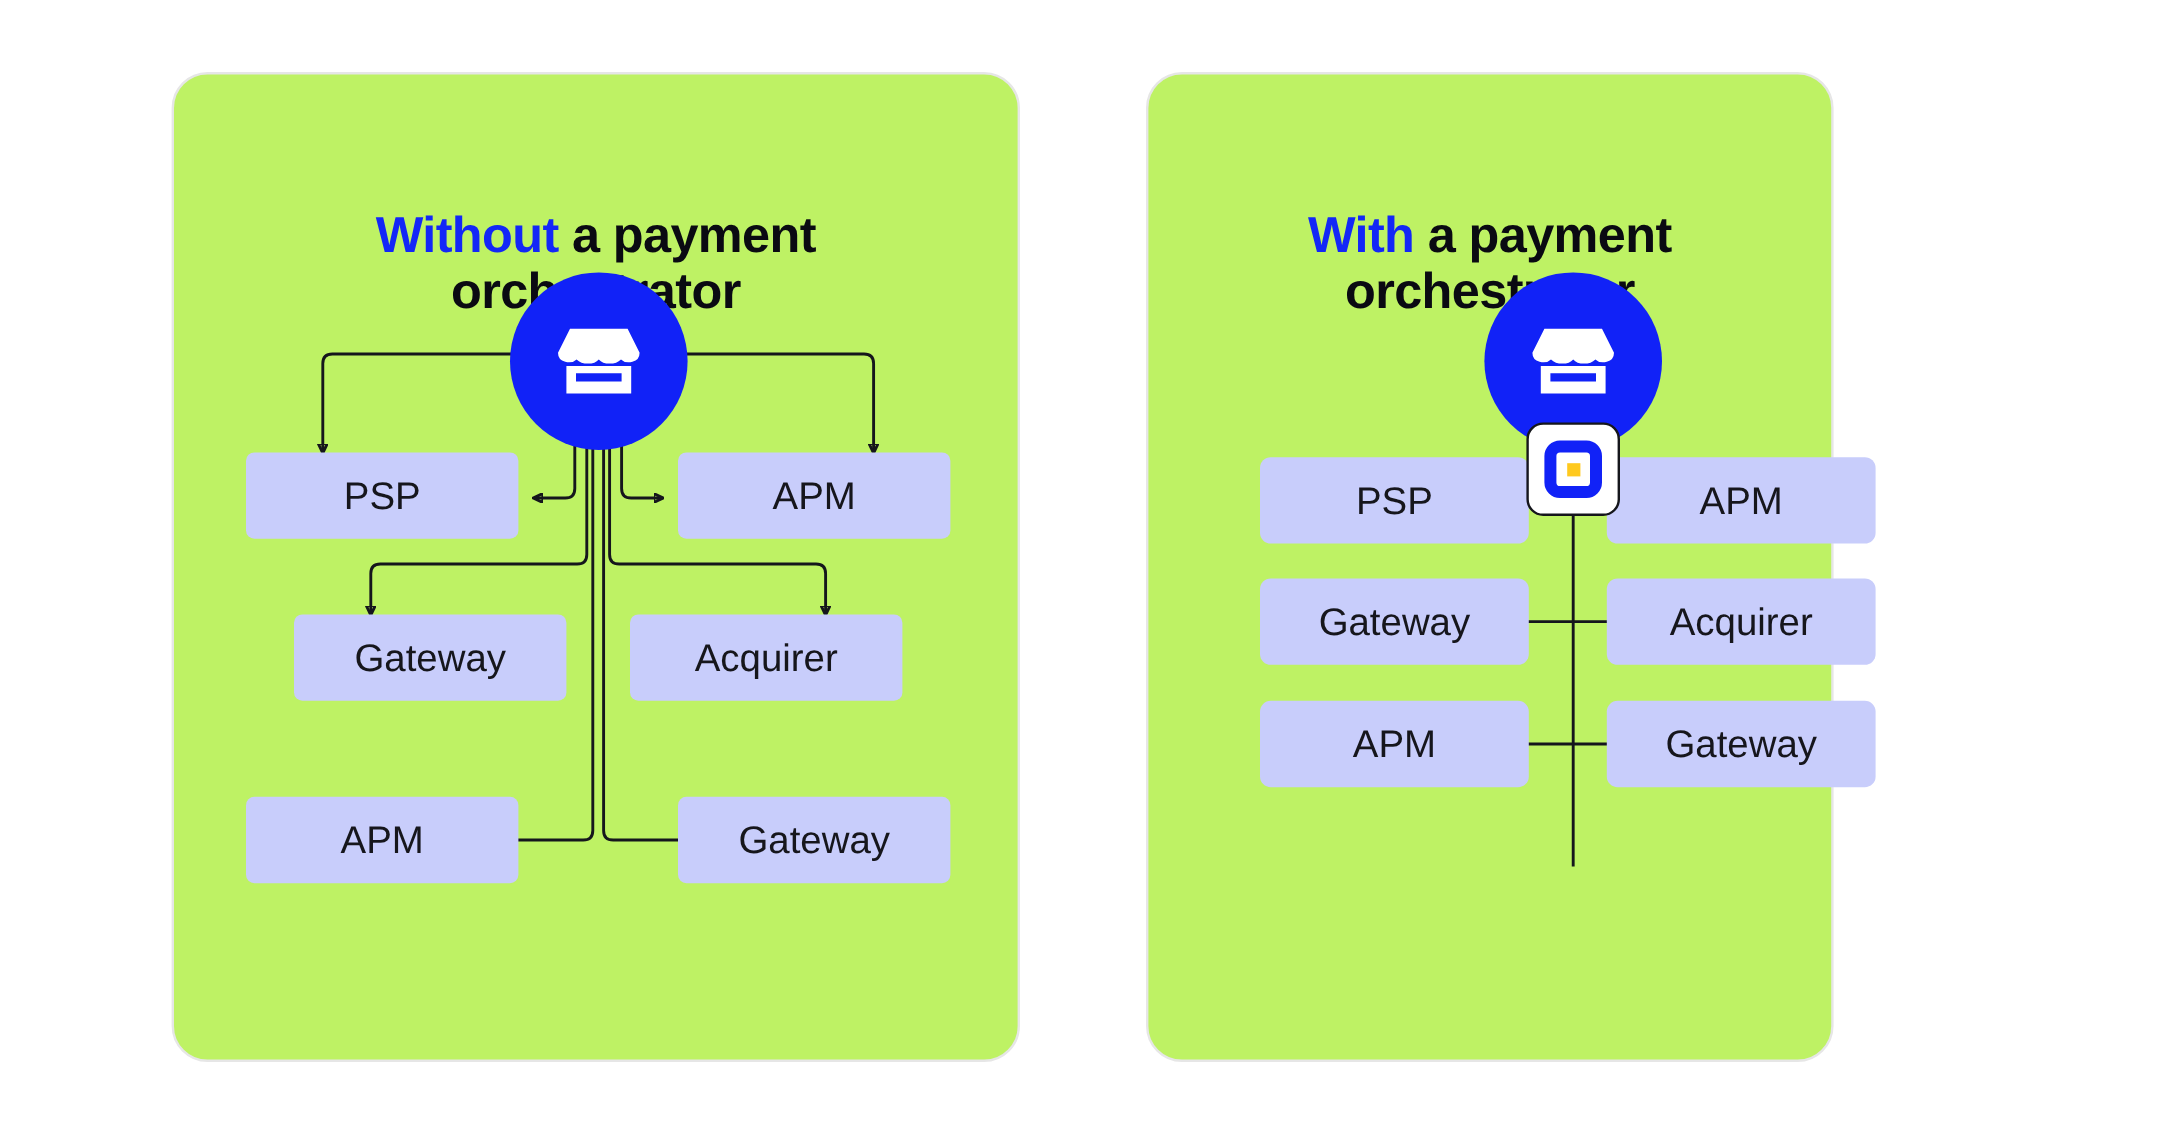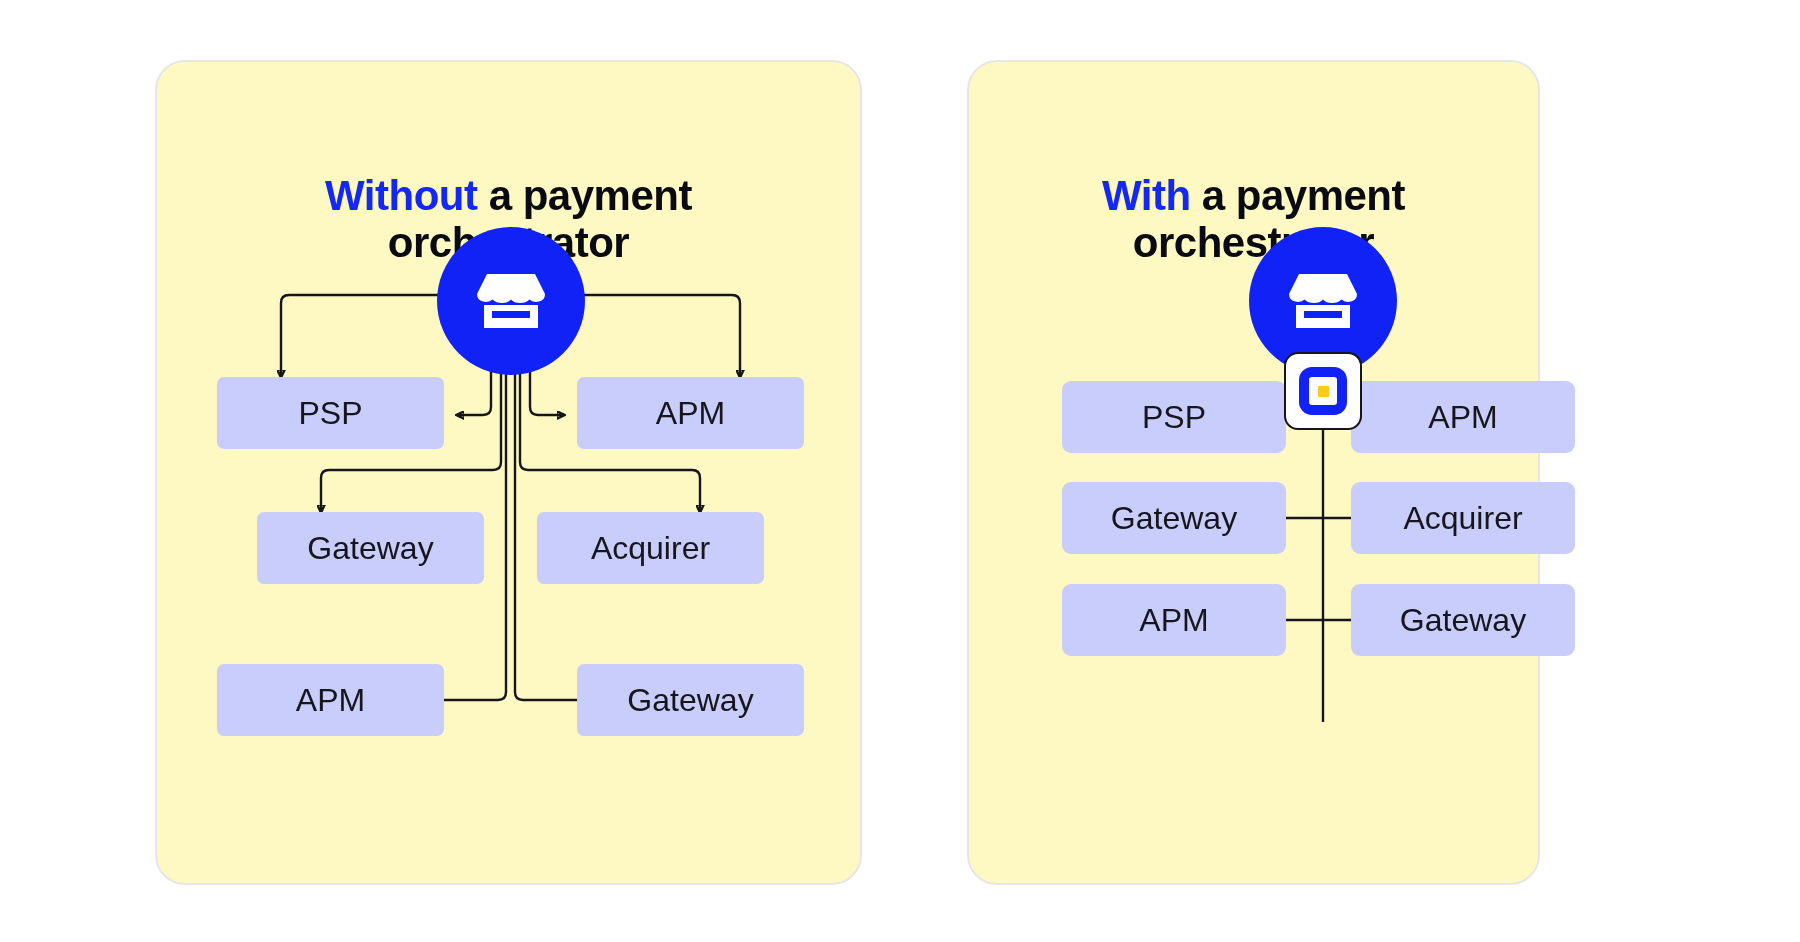--- a/index.html
+++ b/index.html
@@ -16,25 +16,24 @@
   #stage {
     position: relative;
     width: 1800px;
     height: 942px;
     background: #ffffff;
   }
   .card {
     position: absolute;
     top: 60px;
     height: 825px;
-    background: #fef9c3;
+    background: #bef264;
     border: 2px solid #e6e6e6;
     border-radius: 30px;
     box-sizing: border-box;
-    margin-left: 12px;
   }
   #card-left  { left: 143px;  width: 707px; }
   #card-right { left: 955px;  width: 573px; }
 
   .card-title {
     position: absolute;
     left: 0;
     right: 0;
     top: 110px;
     text-align: center;

